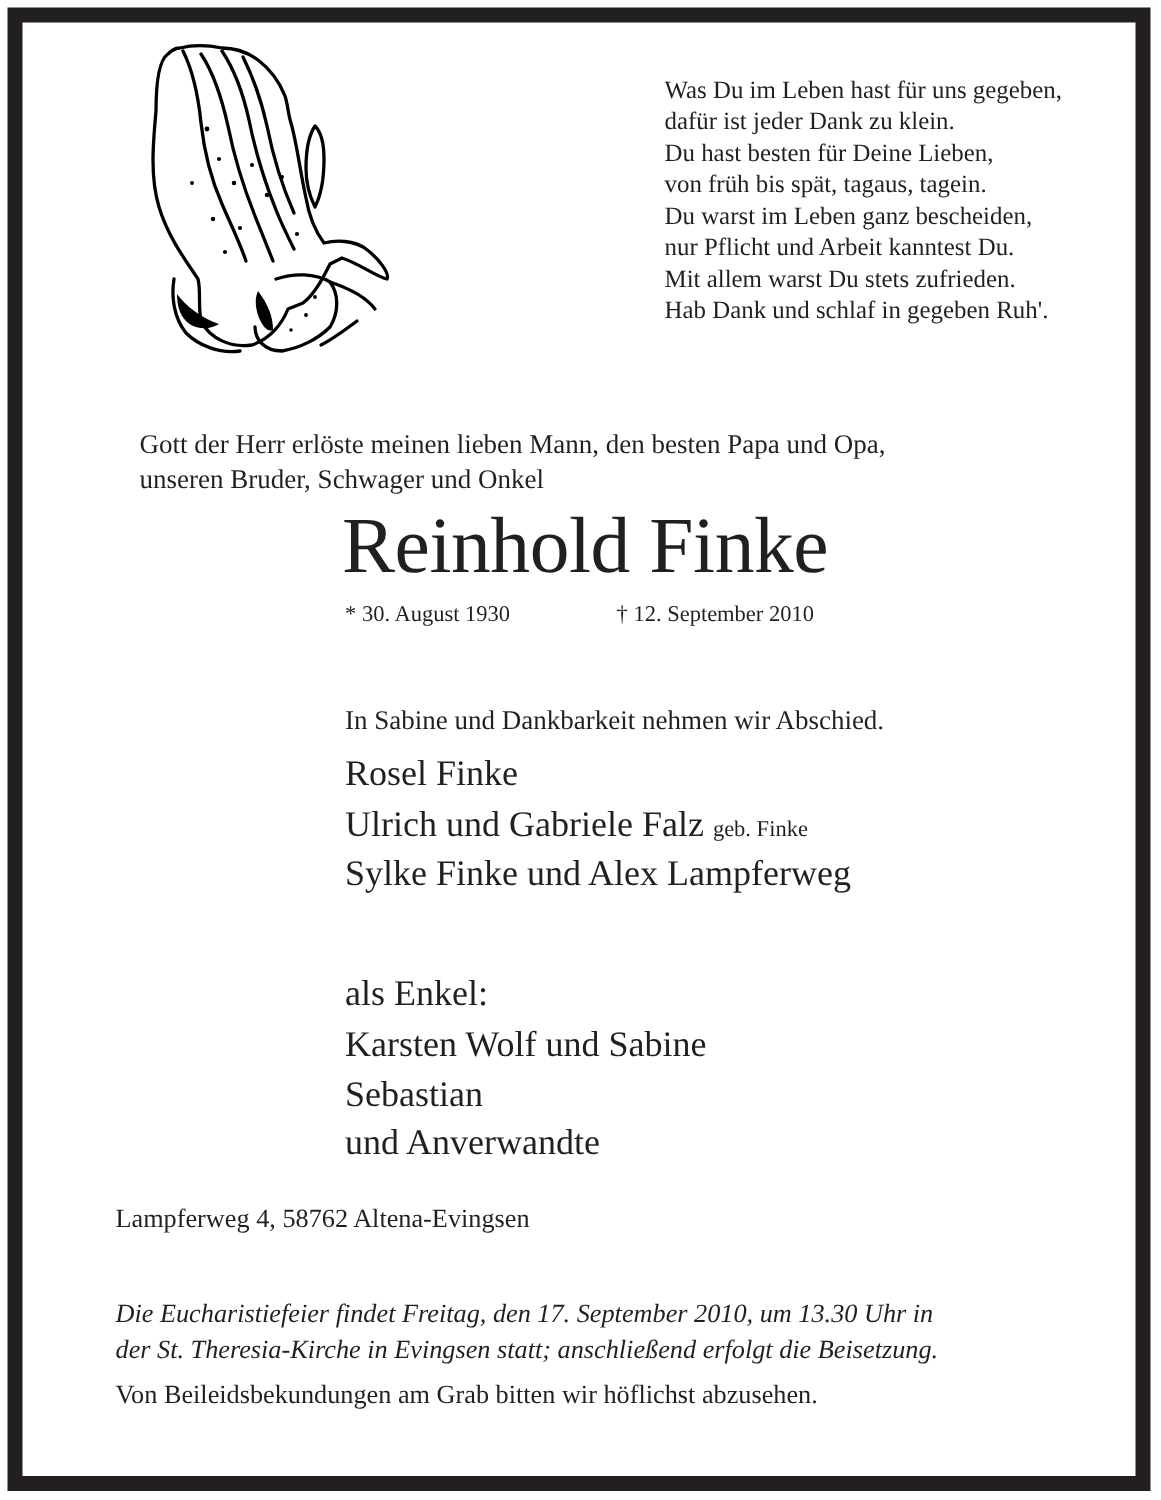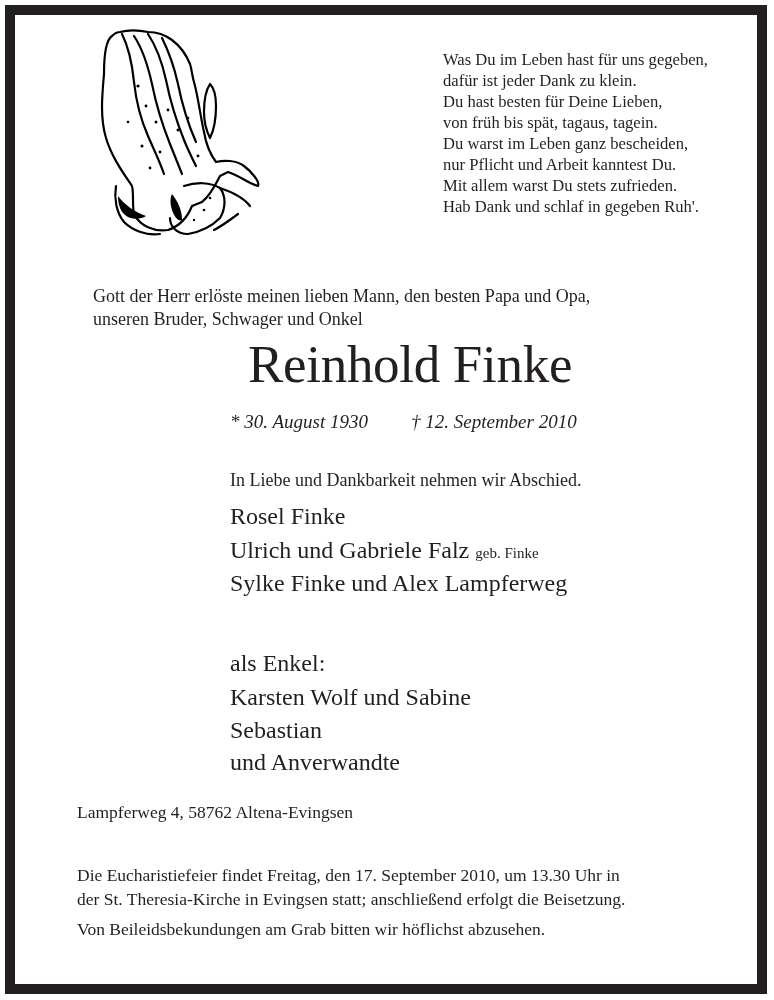--- a/index.html
+++ b/index.html
@@ -5,32 +5,32 @@
   html, body { margin: 0; padding: 0; background: #ffffff; }
   body { width: 774px; height: 1000px; position: relative; overflow: hidden;
          font-family: "Liberation Serif", "DejaVu Serif", serif; color: #231f20; }
   .frame { position: absolute; left: 5px; top: 5px; width: 762px; height: 989px;
            box-sizing: border-box; border: 10px solid #231f20; background: #fff; }
   .abs { position: absolute; white-space: nowrap; }
   .hands { position: absolute; left: 98px; top: 26px; width: 170px; height: 214px; }
   .poem { left: 443px; top: 49px; font-size: 16.6px; line-height: 21px; }
   .poem div { height: 21px; }
   .intro { left: 77px; top: 285px; font-size: 18px; line-height: 23px; margin-left: 16px; }
-  .name { left: 228px; top: 332px; font-size: 53px; line-height: 64px; letter-spacing: -0.3px; margin-left: 20px; }
-  .dates { left: 230px; top: 410px; font-size: 19px; line-height: 24px; font-style: italic; }
+  .name { left: 228px; top: 332px; font-size: 53px; line-height: 64px; letter-spacing: -0.3px; }
+  .dates { left: 230px; top: 398px; font-size: 15px; line-height: 24px; }
   .dates .death { position: absolute; left: 181px; top: 0; }
   .farewell { left: 230px; top: 468px; font-size: 18px; line-height: 24px; }
   .family { left: 230px; top: 500px; font-size: 24px; line-height: 33.5px; }
   .family .row { height: 33.5px; }
   .geb { font-size: 15px; }
   .grand-label { left: 230px; top: 647px; font-size: 24px; line-height: 32px; text-align: right; }
   .grand { left: 230px; top: 681px; font-size: 24px; line-height: 32.5px; }
   .grand .row { height: 32.5px; }
   .address { left: 77px; top: 801px; font-size: 17.5px; line-height: 23px; }
-  .service { left: 77px; top: 864px; font-size: 17.5px; line-height: 23.5px; }
+  .service { left: 77px; top: 864px; font-size: 17.5px; line-height: 23.5px; font-style: italic; }
   .condolence { left: 77px; top: 918px; font-size: 17.5px; line-height: 23px; text-align: center; }
 </style>
 </head>
 <body>
 
 <div class="frame"></div>
 
 <div class="hands">
   <svg width="170" height="214" viewBox="0 0 170 214" xmlns="http://www.w3.org/2000/svg">
     <g fill="none" stroke="#000" stroke-width="2.2" stroke-linejoin="round" stroke-linecap="round">
@@ -84,21 +84,21 @@
   <div>unseren Bruder, Schwager und Onkel</div>
 </div>
 
 <div class="abs name">Reinhold Finke</div>
 
 <div class="abs dates">
   <span>* 30. August 1930</span>
   <span class="death">† 12. September 2010</span>
 </div>
 
-<div class="abs farewell">In Liebe und Dankbarkeit nehmen wir Abschied.</div>
+<div class="abs farewell">In Sabine und Dankbarkeit nehmen wir Abschied.</div>
 
 <div class="abs family">
   <div class="row">
     <span>Rosel Finke</span>
   </div>
   <div class="row">
     <span>Ulrich und Gabriele Falz</span>
     <span class="geb">geb. Finke</span>
   </div>
   <div class="row">

